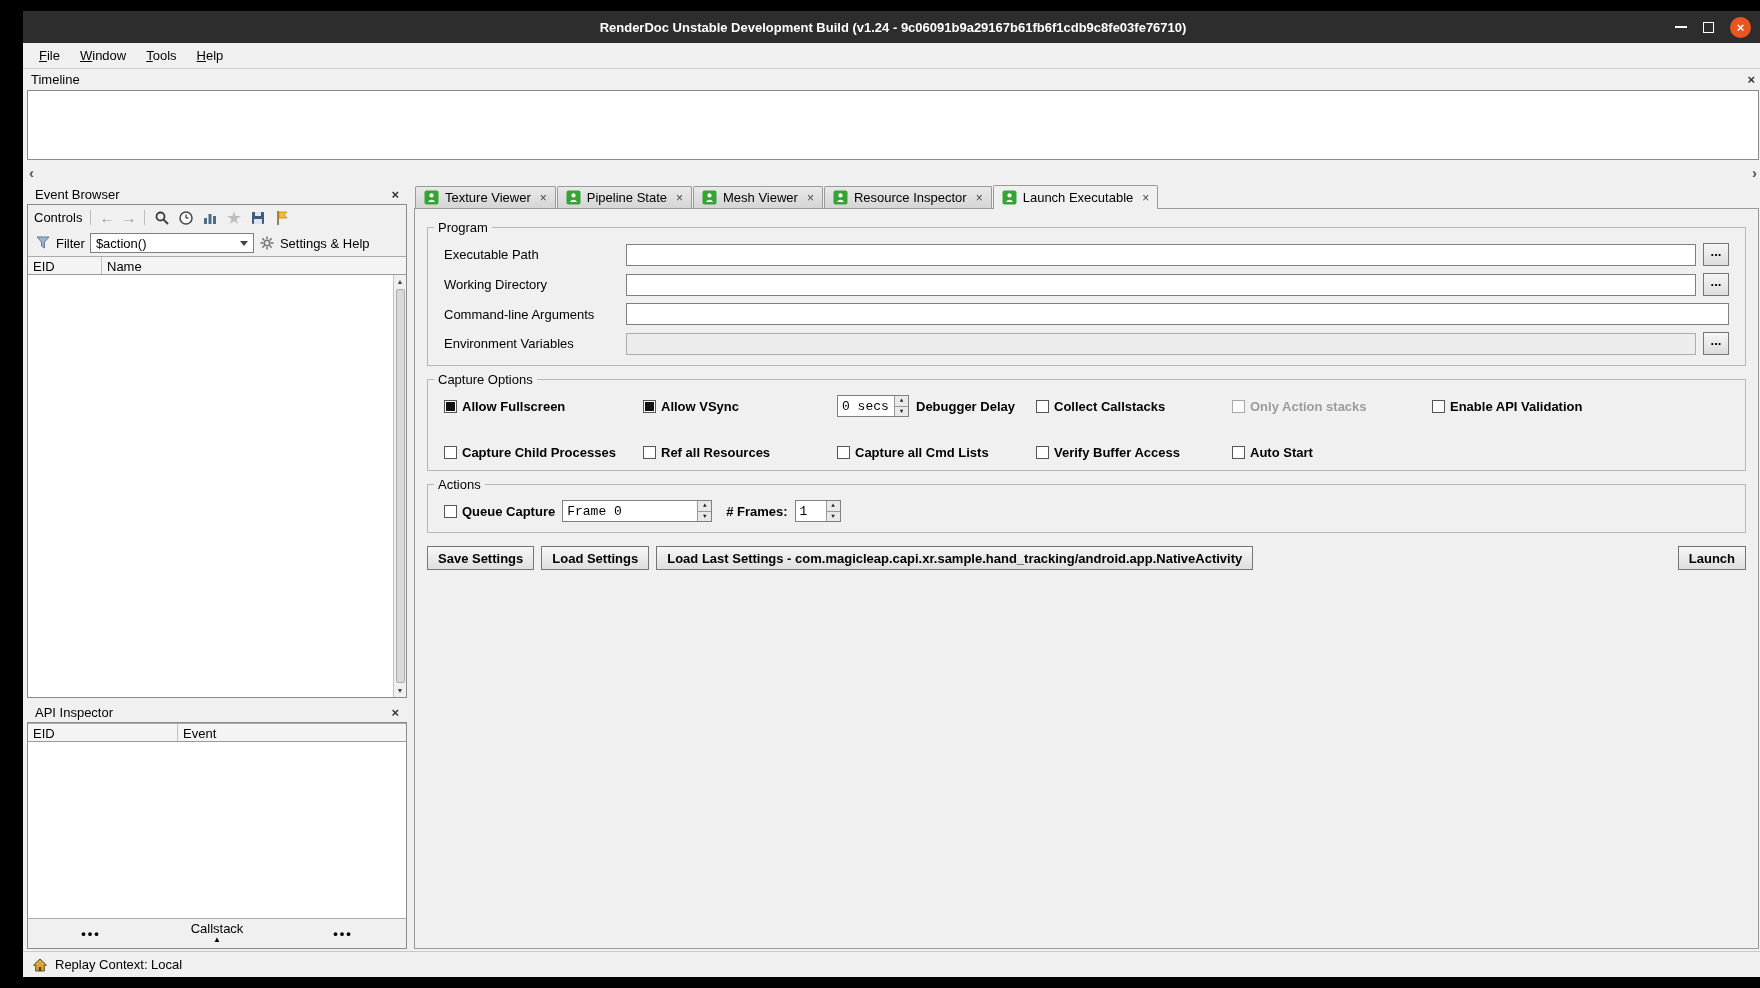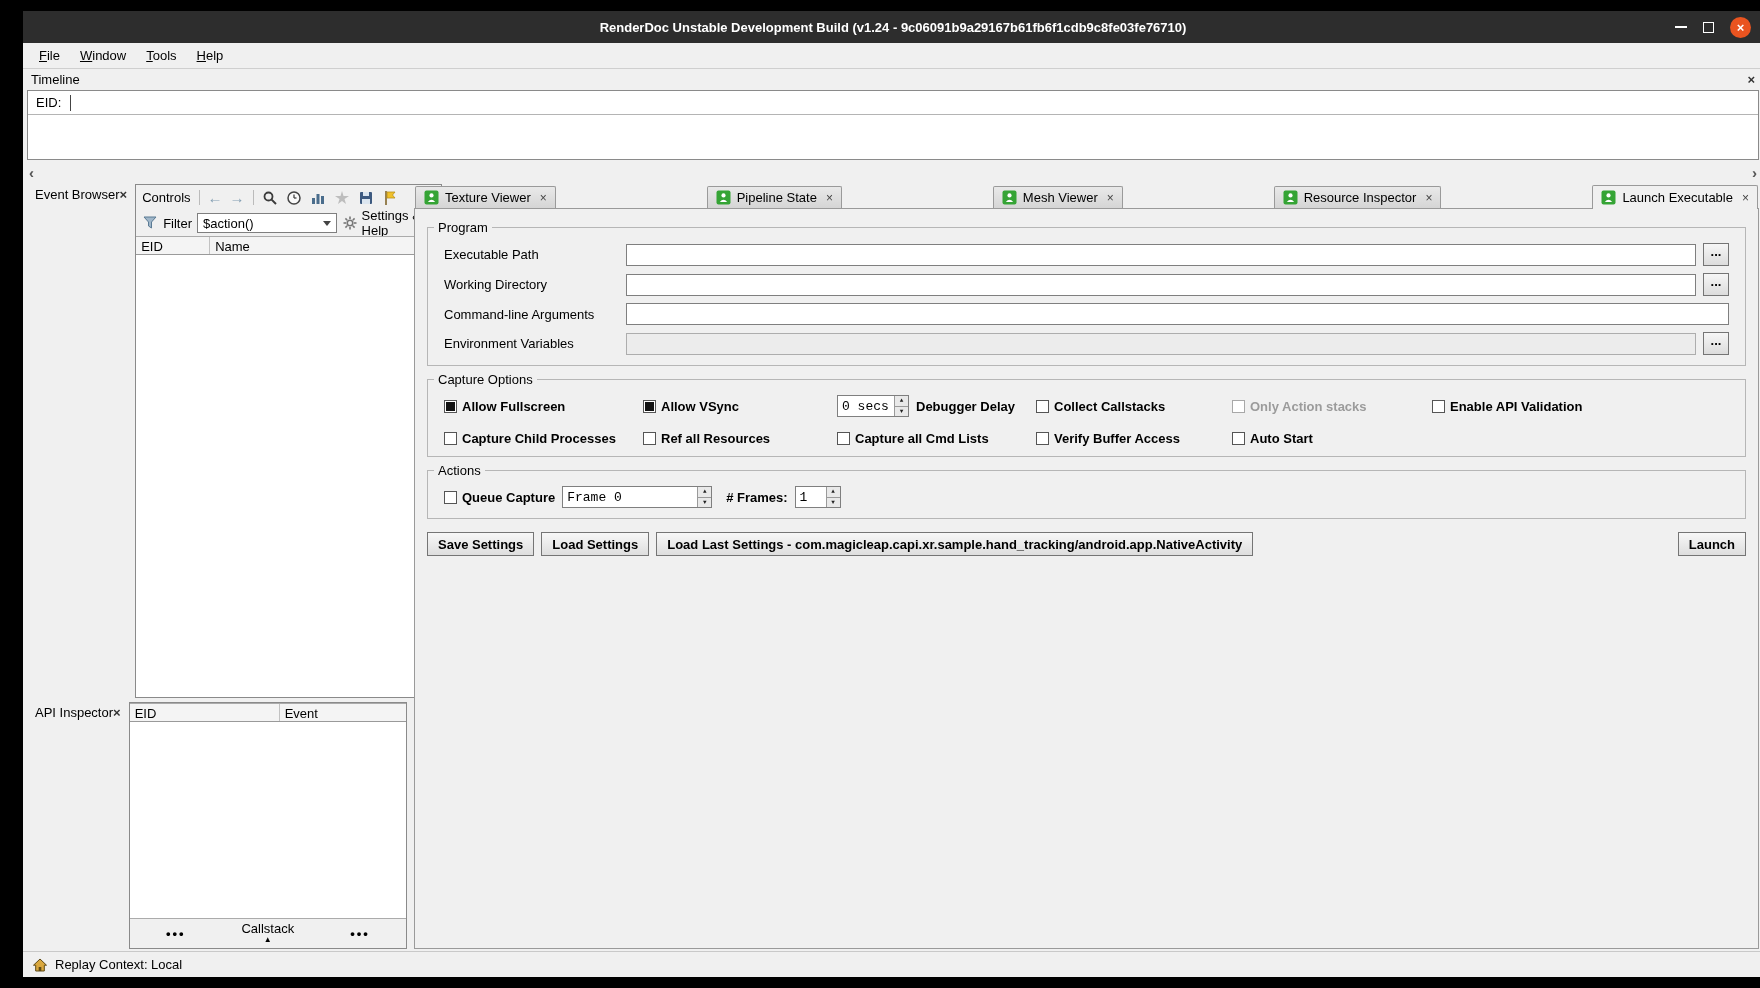--- a/index.html
+++ b/index.html
@@ -27,21 +27,21 @@
   .timeline-body { margin:1px 4px 2px; height:70px; border:1px solid #8a8a8a; background:#fff; flex:0 0 auto; display:flex; flex-direction:column; }
   .timeline-eid-row { height:24px; display:flex; align-items:center; padding-left:8px; border-bottom:1px solid #b4b4b4; gap:9px; flex:0 0 auto; }
   .timeline-caret { width:1px; height:16px; background:#444; }
   .timeline-track { flex:1; }
   .timeline-hscroll { height:20px; display:flex; align-items:center; justify-content:space-between; padding:0 6px; flex:0 0 auto; }
   .scroll-arrow { font-size:15px; font-weight:bold; color:#555; line-height:1; }
 
   
   .main { flex:1; display:flex; padding:2px 4px; gap:7px; min-height:0; }
   .left-col { width:380px; flex:0 0 auto; display:flex; flex-direction:column; min-height:0; }
-  .dock { display:flex; min-height:0; }
+  .dock { display:flex; flex-direction:column; min-height:0; }
   #event-browser { flex:1; }
   #api-inspector { height:247px; flex:0 0 auto; margin-top:4px; }
   .dock-frame { border:1px solid #8a8a8a; background:#f0f0f0; display:flex; flex-direction:column; flex:1; min-height:0; }
 
   
   .eb-toolbar { height:25px; display:flex; align-items:center; gap:7px; padding:0 6px; flex:0 0 auto; }
   .tb-sep { width:1px; height:15px; background:#bbb; margin:0 1px; }
   .tb-arrow { font-size:15px; color:#85a0b4; line-height:1; font-weight:bold; }
   .tb-ic { width:17px; height:17px; display:inline-flex; align-items:center; justify-content:center; }
   .eb-filter-row { height:26px; display:flex; align-items:center; gap:5px; padding:0 6px; flex:0 0 auto; }
@@ -61,38 +61,38 @@
 
   
   .api-bottom { height:30px; display:flex; align-items:center; border-top:1px solid #ababab; flex:0 0 auto; }
   .api-bottom > div { flex:1; display:flex; justify-content:center; }
   .dots { font-size:13px; letter-spacing:2px; font-weight:bold; }
   .callstack-wrap { display:flex; flex-direction:column; align-items:center; line-height:1.1; }
   .callstack-tri { font-size:8px; }
 
   
   .right-col { flex:1; display:flex; flex-direction:column; min-width:0; min-height:0; }
-  .tab-bar { height:24px; display:flex; align-items:flex-end; padding-left:1px; flex:0 0 auto;justify-content:space-between; }
+  .tab-bar { height:24px; display:flex; align-items:flex-end; padding-left:1px; flex:0 0 auto; }
   .tab { display:flex; align-items:center; gap:6px; height:22px; padding:0 8px; background:linear-gradient(#e9e9e9,#d5d5d5); border:1px solid #9a9a9a; border-bottom:none; border-radius:2px 2px 0 0; margin-right:1px; position:relative; }
   .tab.active { background:#f0f0f0; height:24px; z-index:3; margin-bottom:-1px; }
   .tab-ic { width:15px; height:15px; display:inline-flex; }
   .tab-close { font-size:12px; color:#444; margin-left:3px; line-height:1; }
   .pane { flex:1; border:1px solid #9a9a9a; background:#f0f0f0; padding:10px 12px 0; min-height:0; position:relative; z-index:1; }
 
   
   .groupbox { border:1px solid #b6b6b6; position:relative; margin:8px 0 13px; padding:15px 16px 10px; }
   .gb-title { position:absolute; top:-8px; left:6px; background:#f0f0f0; padding:0 4px; }
   .field-row { display:flex; align-items:center; margin-bottom:7px; }
   .field-label { width:182px; flex:0 0 auto; }
   .text-input { flex:1; height:22px; border:1px solid #7f7f7f; background:#fff; font:inherit; padding:0 4px; }
   .text-input.disabled { background:#ececec; border-color:#adadad; }
   .browse-btn { width:26px; height:23px; margin-left:7px; border:1px solid #757575; background:linear-gradient(#f6f6f6,#dcdcdc); font-size:13px; font-weight:bold; display:flex; align-items:flex-start; justify-content:center; line-height:0.6; padding-top:4px; flex:0 0 auto; }
 
   
-  .cap-grid { display:grid; grid-template-columns:199px 194px 199px 196px 200px auto; row-gap:14px; align-items:center; }
+  .cap-grid { display:grid; grid-template-columns:199px 194px 199px 196px 200px auto; row-gap:28px; align-items:center; }
   .cb { display:flex; align-items:center; gap:5px; font-weight:600; }
   .cb-box { width:13px; height:13px; border:1px solid #555; background:#fff; position:relative; flex:0 0 auto; }
   .cb-box.checked::after { content:""; position:absolute; inset:1px; background:#111; }
   .cb.disabled { color:#9b9b9b; }
   .cb.disabled .cb-box { border-color:#a8a8a8; }
   .cell-inline { display:flex; align-items:center; gap:7px; }
   .inline-label { font-weight:600; }
 
   
   .spin { display:flex; height:22px; border:1px solid #7f7f7f; background:#fff; flex:0 0 auto;font-family:Liberation Mono, monospace; }
@@ -128,24 +128,20 @@
     <span class="menu-item">Window</span>
     <span class="menu-item">Tools</span>
     <span class="menu-item">Help</span>
   </div>
 
   <div class="panel-header">
     <span>Timeline</span>
     <span class="hdr-close">×</span>
   </div>
   <div class="timeline-body">
-    <div class="timeline-eid-row">
-      <span>EID:</span>
-      <span class="timeline-caret"></span>
-    </div>
     <div class="timeline-track"></div>
   </div>
   <div class="timeline-hscroll">
     <span class="scroll-arrow">‹</span>
     <span class="scroll-arrow">›</span>
   </div>
 
   <div class="main">
 
     <div class="left-col">

